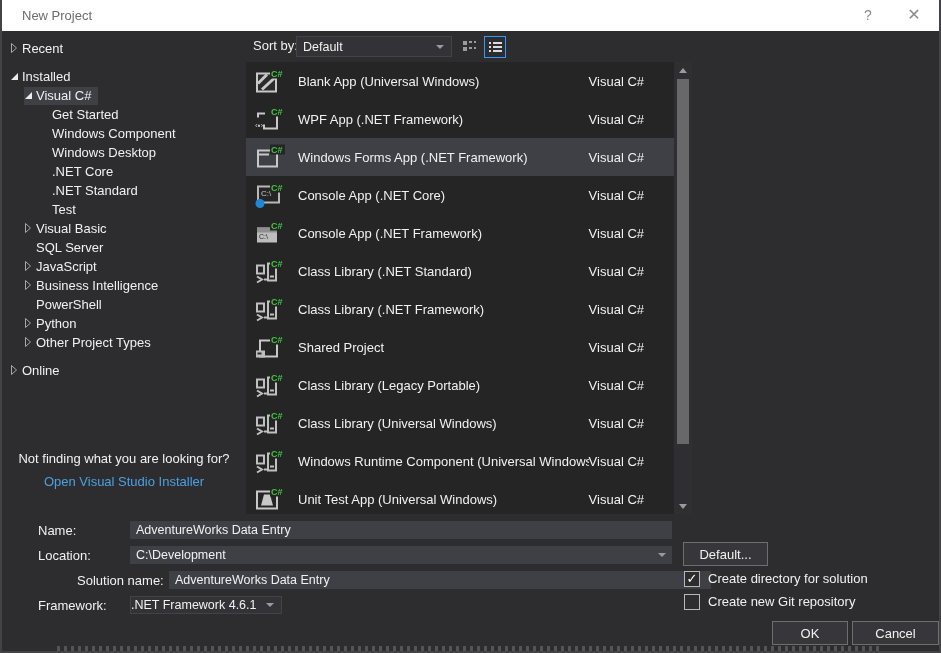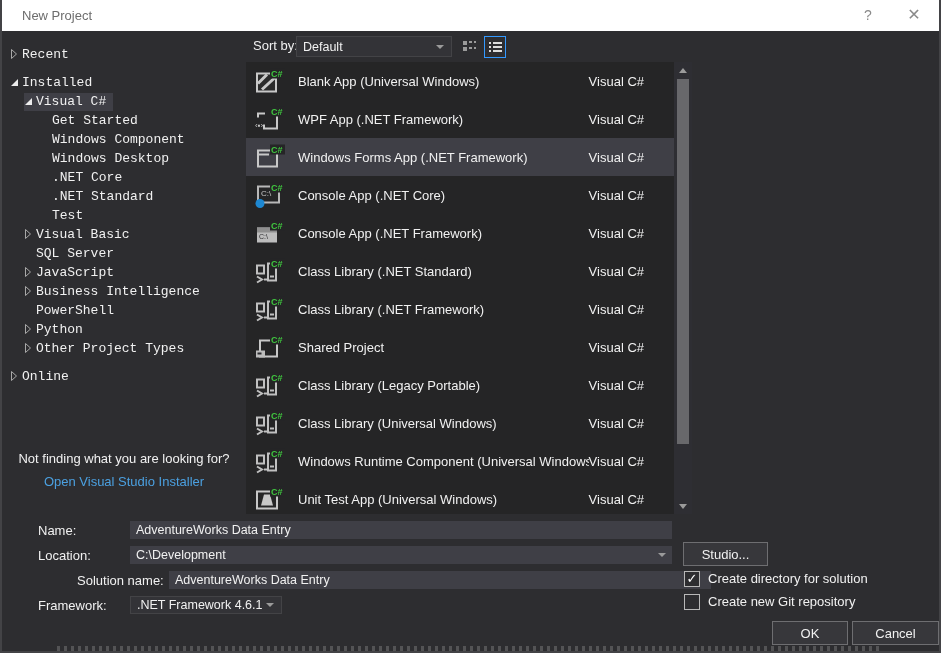--- a/index.html
+++ b/index.html
@@ -14,21 +14,21 @@
   .titlebar { position:absolute; top:0; left:-2px; right:-2px; height:31px; background:var(--titlebar-bg,#FFFFFF); }
   .titlebar .title { position:absolute; left:14px; top:0; line-height:31px; font-size:13px; color:#6D6D6D;margin-left:8px; }
   .tb-btn { position:absolute; top:0; width:34px; height:31px; text-align:center; line-height:30px; color:#8A8A8A; cursor:pointer; }
   .tb-help { right:56px; font-size:14px; }
   .tb-close { right:10px; font-size:16px; }
   
   .left-pane  { position:absolute; left:0; top:31px; width:244px; height:483px; }
   .mid-pane   { position:absolute; left:244px; top:31px; width:446px; height:483px; }
   .right-pane { position:absolute; left:690px; top:31px; width:249px; height:483px; }
   
-  #tree { padding-top:14px;font-family:Liberation Mono, monospace; }
+  #tree { padding-top:8px; }
   .tree-row { height:19px; display:flex; align-items:center; font-size:13px; color:#F1F1F1; cursor:default; }
   .tree-row.gap { margin-top:9px; }
   .tree-row.lvl0 { padding-left:8px; }
   .tree-row.lvl1 { padding-left:22px; }
   .tree-row.lvl2 { padding-left:50px; }
   .twisty { width:12px; display:inline-flex; align-items:center; }
   .tree-line { display:inline-flex; align-items:center; padding:1px 7px 2px 0; }
   .tree-line.selected { background:var(--selection-bg,#3F3F46); }
   .tree-footer { position:absolute; top:420px; left:0; right:0; text-align:center; font-size:13px; color:#F1F1F1; }
   .tree-footer a { display:block; margin-top:8px; color:var(--link-blue,#4BA0E0); cursor:pointer; text-decoration:none; }
@@ -75,21 +75,21 @@
   
   .bottom-pane { position:absolute; left:0; right:0; top:514px; height:137px; }
   .f-row { position:absolute; left:0; height:18px; display:flex; align-items:center; }
   .f-label { width:128px; padding-left:36px; font-size:13px; color:#F1F1F1; flex:none; }
   .f-input { width:542px; height:18px; background:var(--input-bg,#3F3F46); color:#F1F1F1; font-size:12.5px;
              display:flex; align-items:center; padding:0 6px; cursor:text; }
   .f-input input { flex:1; min-width:0; background:transparent; border:none; outline:none; color:#F1F1F1;
                    font-size:12.5px; font-family:"Liberation Sans",sans-serif; }
   .f-input .dd-arrow { margin-right:0; }
   .f-dd { width:152px; height:18px; background:#333337; border:1px solid var(--border,#434346); color:#F1F1F1;
-          font-size:12.5px; display:flex; align-items:center; padding-left:6px; cursor:pointer; }
+          font-size:12.5px; display:flex; align-items:center; cursor:pointer; }
   .f-dd .dd-text { flex:1; }
   .btn { position:absolute; background:#37373B; border:1px solid #6E6E71; color:#F1F1F1; font-size:13px;
          font-family:"Liberation Sans",sans-serif; cursor:pointer; }
   .btn-browse { left:681px; top:28px; width:85px; height:24px; }
   .btn-ok     { left:770px; top:107px; width:76px; height:24px; }
   .btn-cancel { left:850px; top:107px; width:87px; height:24px; }
   .cb-row { position:absolute; left:682px; display:flex; align-items:center; height:17px; cursor:pointer; }
   .cb-row.r0 { top:56px; } .cb-row.r1 { top:79px; }
   .cb-box { width:16px; height:16px; border:1px solid #B8B8B8; background:#2D2D30; color:#FFFFFF;
             font-size:13px; line-height:14px; text-align:center; flex:none; }
@@ -454,21 +454,21 @@
           </div>
         </div>
         <div class="f-row" style="top: 82px;">
           <span class="f-label">Framework:</span>
           <div class="f-dd">
             <span class="dd-text">.NET Framework 4.6.1</span>
             <span class="dd-arrow"></span>
           </div>
         </div>
       </div>
-    <button class="btn btn-browse">Studio...</button>
+    <button class="btn btn-browse">Default...</button>
     <div id="checkboxes">
         <div class="cb-row r0">
           <span class="cb-box">✓</span>
           <span class="cb-label">Create directory for solution</span>
         </div>
         <div class="cb-row r1">
           <span class="cb-box"></span>
           <span class="cb-label">Create new Git repository</span>
         </div>
       </div>

